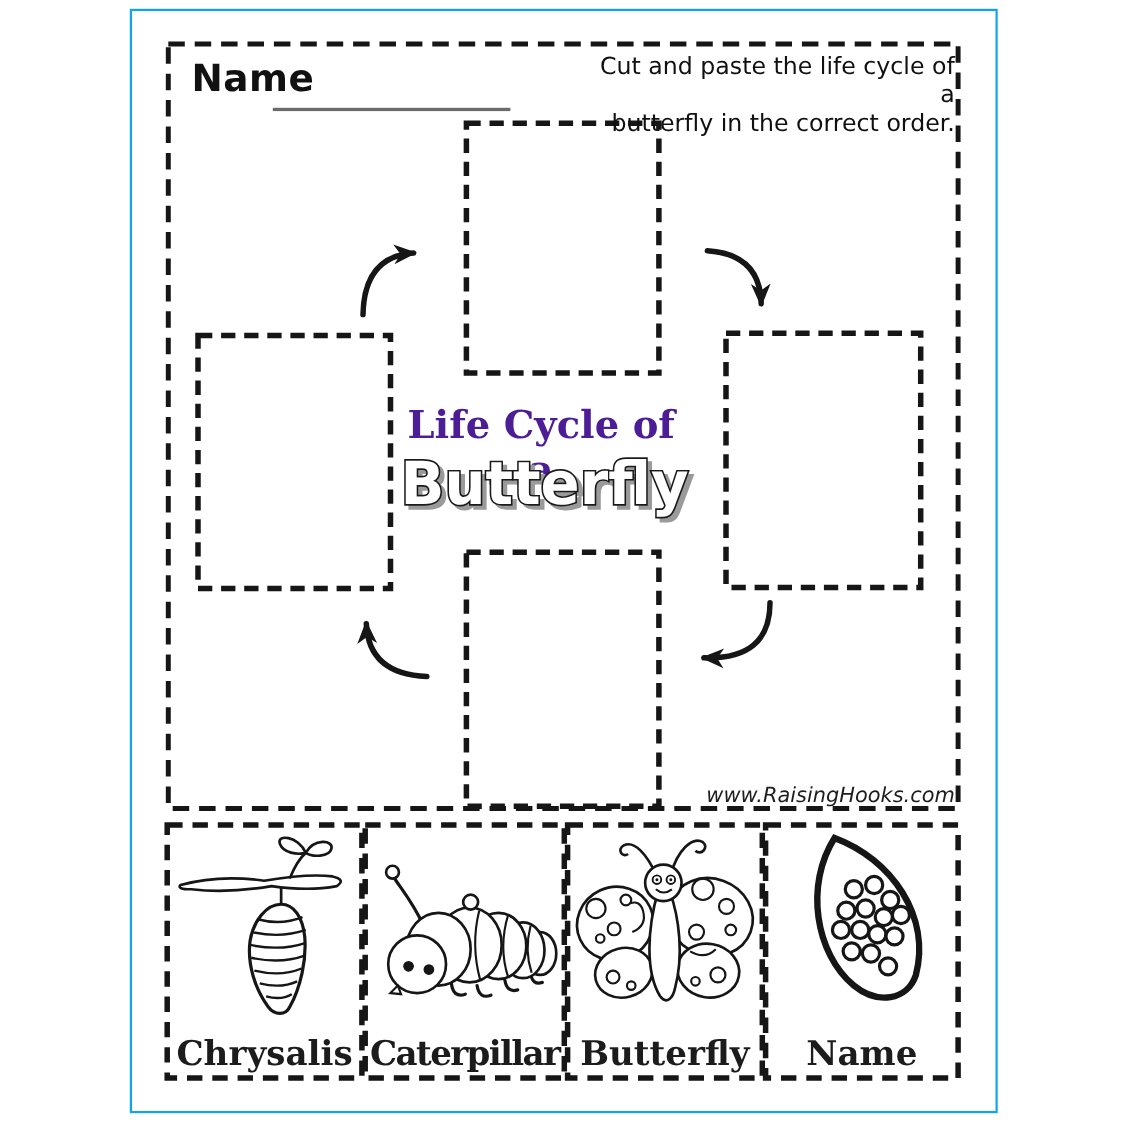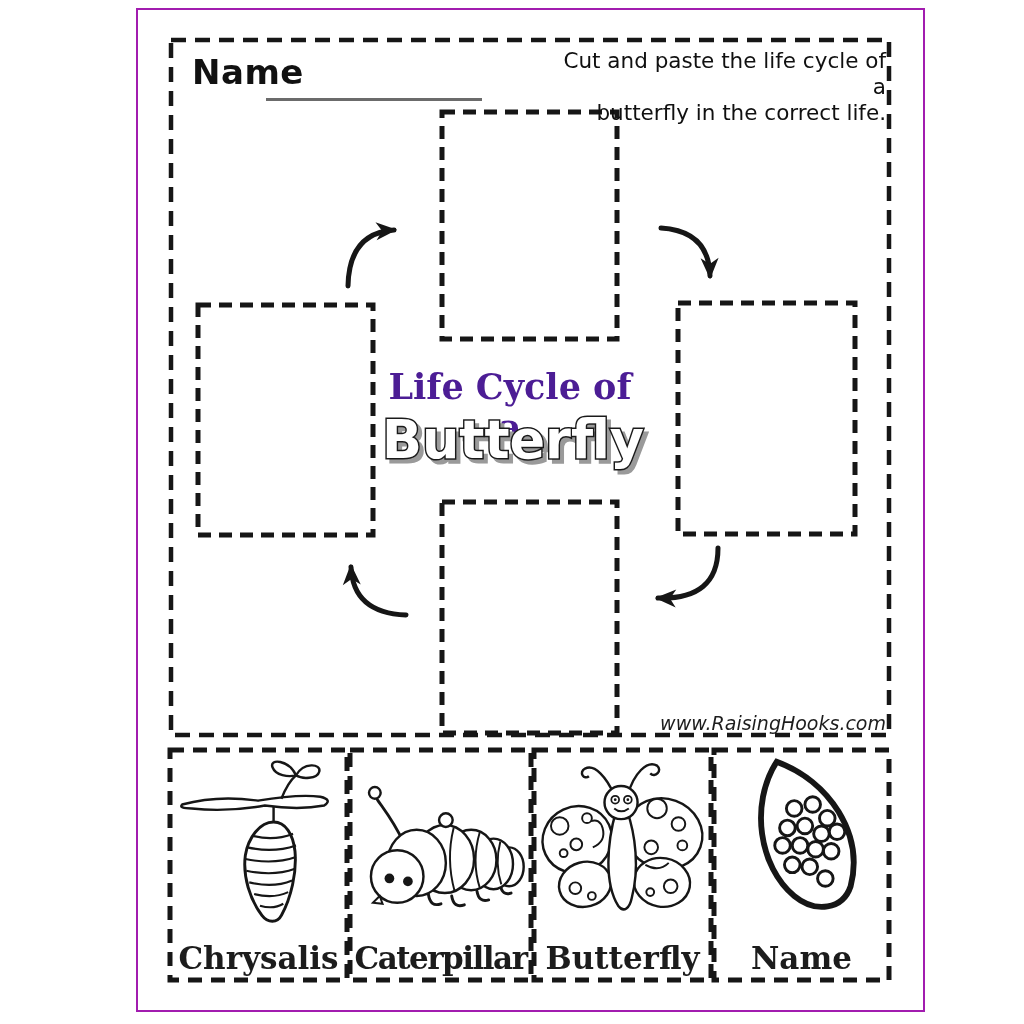--- a/index.html
+++ b/index.html
@@ -1,19 +1,19 @@
 <!DOCTYPE html>
 <html><head>
 <meta charset="utf-8">
 <style>
   html,body{margin:0;padding:0;background:#ffffff;}
   .stage{position:relative;width:1024px;height:1024px;background:#ffffff;overflow:hidden;
          font-family:"DejaVu Sans",sans-serif;color:#141414;}
-  .page{position:absolute;left:136px;top:8px;width:789px;height:1004px;
-        border:2px solid #a21caf;box-sizing:border-box;background:#ffffff;}
+  .page{position:absolute;left:118px;top:8px;width:789px;height:1004px;
+        border:2px solid #0ea5e9;box-sizing:border-box;background:#ffffff;}
   .bg-svg{position:absolute;left:0;top:0;width:785px;height:1000px;}
   .abs{position:absolute;}
   .name-label{left:54px;top:42px;font-size:34px;font-weight:600;letter-spacing:.5px;color:#111;}
   .name-line{left:128px;top:52px;width:216px;height:36px;border-bottom:3px solid #6b6b6b;}
   .instructions{left:416px;top:38px;width:332px;text-align:right;font-size:21.5px;
                 line-height:26px;font-weight:500;color:#101010;}
   .title-serif{left:248px;top:356px;width:248px;text-align:center;
                font-family:"DejaVu Serif",serif;font-weight:bold;font-size:35px;color:#4c1d95;}
   .bubble-wrap{left:233px;top:388px;width:284px;height:88px;}
   .website{left:470px;top:702px;width:278px;text-align:right;font-size:19px;
@@ -55,21 +55,21 @@
       <rect x="32" y="740" width="177" height="230" class="ink" stroke-width="5" stroke-dasharray="14 9"></rect>
       <rect x="212" y="740" width="181" height="230" class="ink" stroke-width="5" stroke-dasharray="14 9"></rect>
       <rect x="396" y="740" width="177" height="230" class="ink" stroke-width="5" stroke-dasharray="14 9"></rect>
       <rect x="576" y="740" width="175" height="230" class="ink" stroke-width="5" stroke-dasharray="14 9"></rect>
     </svg>
 
     <div class="abs name-label">Name</div>
     <div class="abs name-line"></div>
     <div class="abs instructions">
       <div>Cut and paste the life cycle of a</div>
-      <div>butterfly in the correct life.</div>
+      <div>butterfly in the correct order.</div>
     </div>
 
     <div class="abs title-serif">Life Cycle of a</div>
     <div class="abs bubble-wrap">
       <svg width="284" height="88" viewBox="0 0 284 88">
         <text x="146" y="64" text-anchor="middle" font-family="DejaVu Sans, sans-serif" font-size="54" font-weight="bold" fill="#9a9a9a" stroke="#9a9a9a" stroke-width="3" textLength="262" lengthAdjust="spacingAndGlyphs">Butterfly</text>
         <text x="142" y="60" text-anchor="middle" font-family="DejaVu Sans, sans-serif" font-size="54" font-weight="bold" fill="#ffffff" stroke="#1a1a1a" stroke-width="3" paint-order="stroke" textLength="262" lengthAdjust="spacingAndGlyphs">Butterfly</text>
       </svg>
     </div>
 

